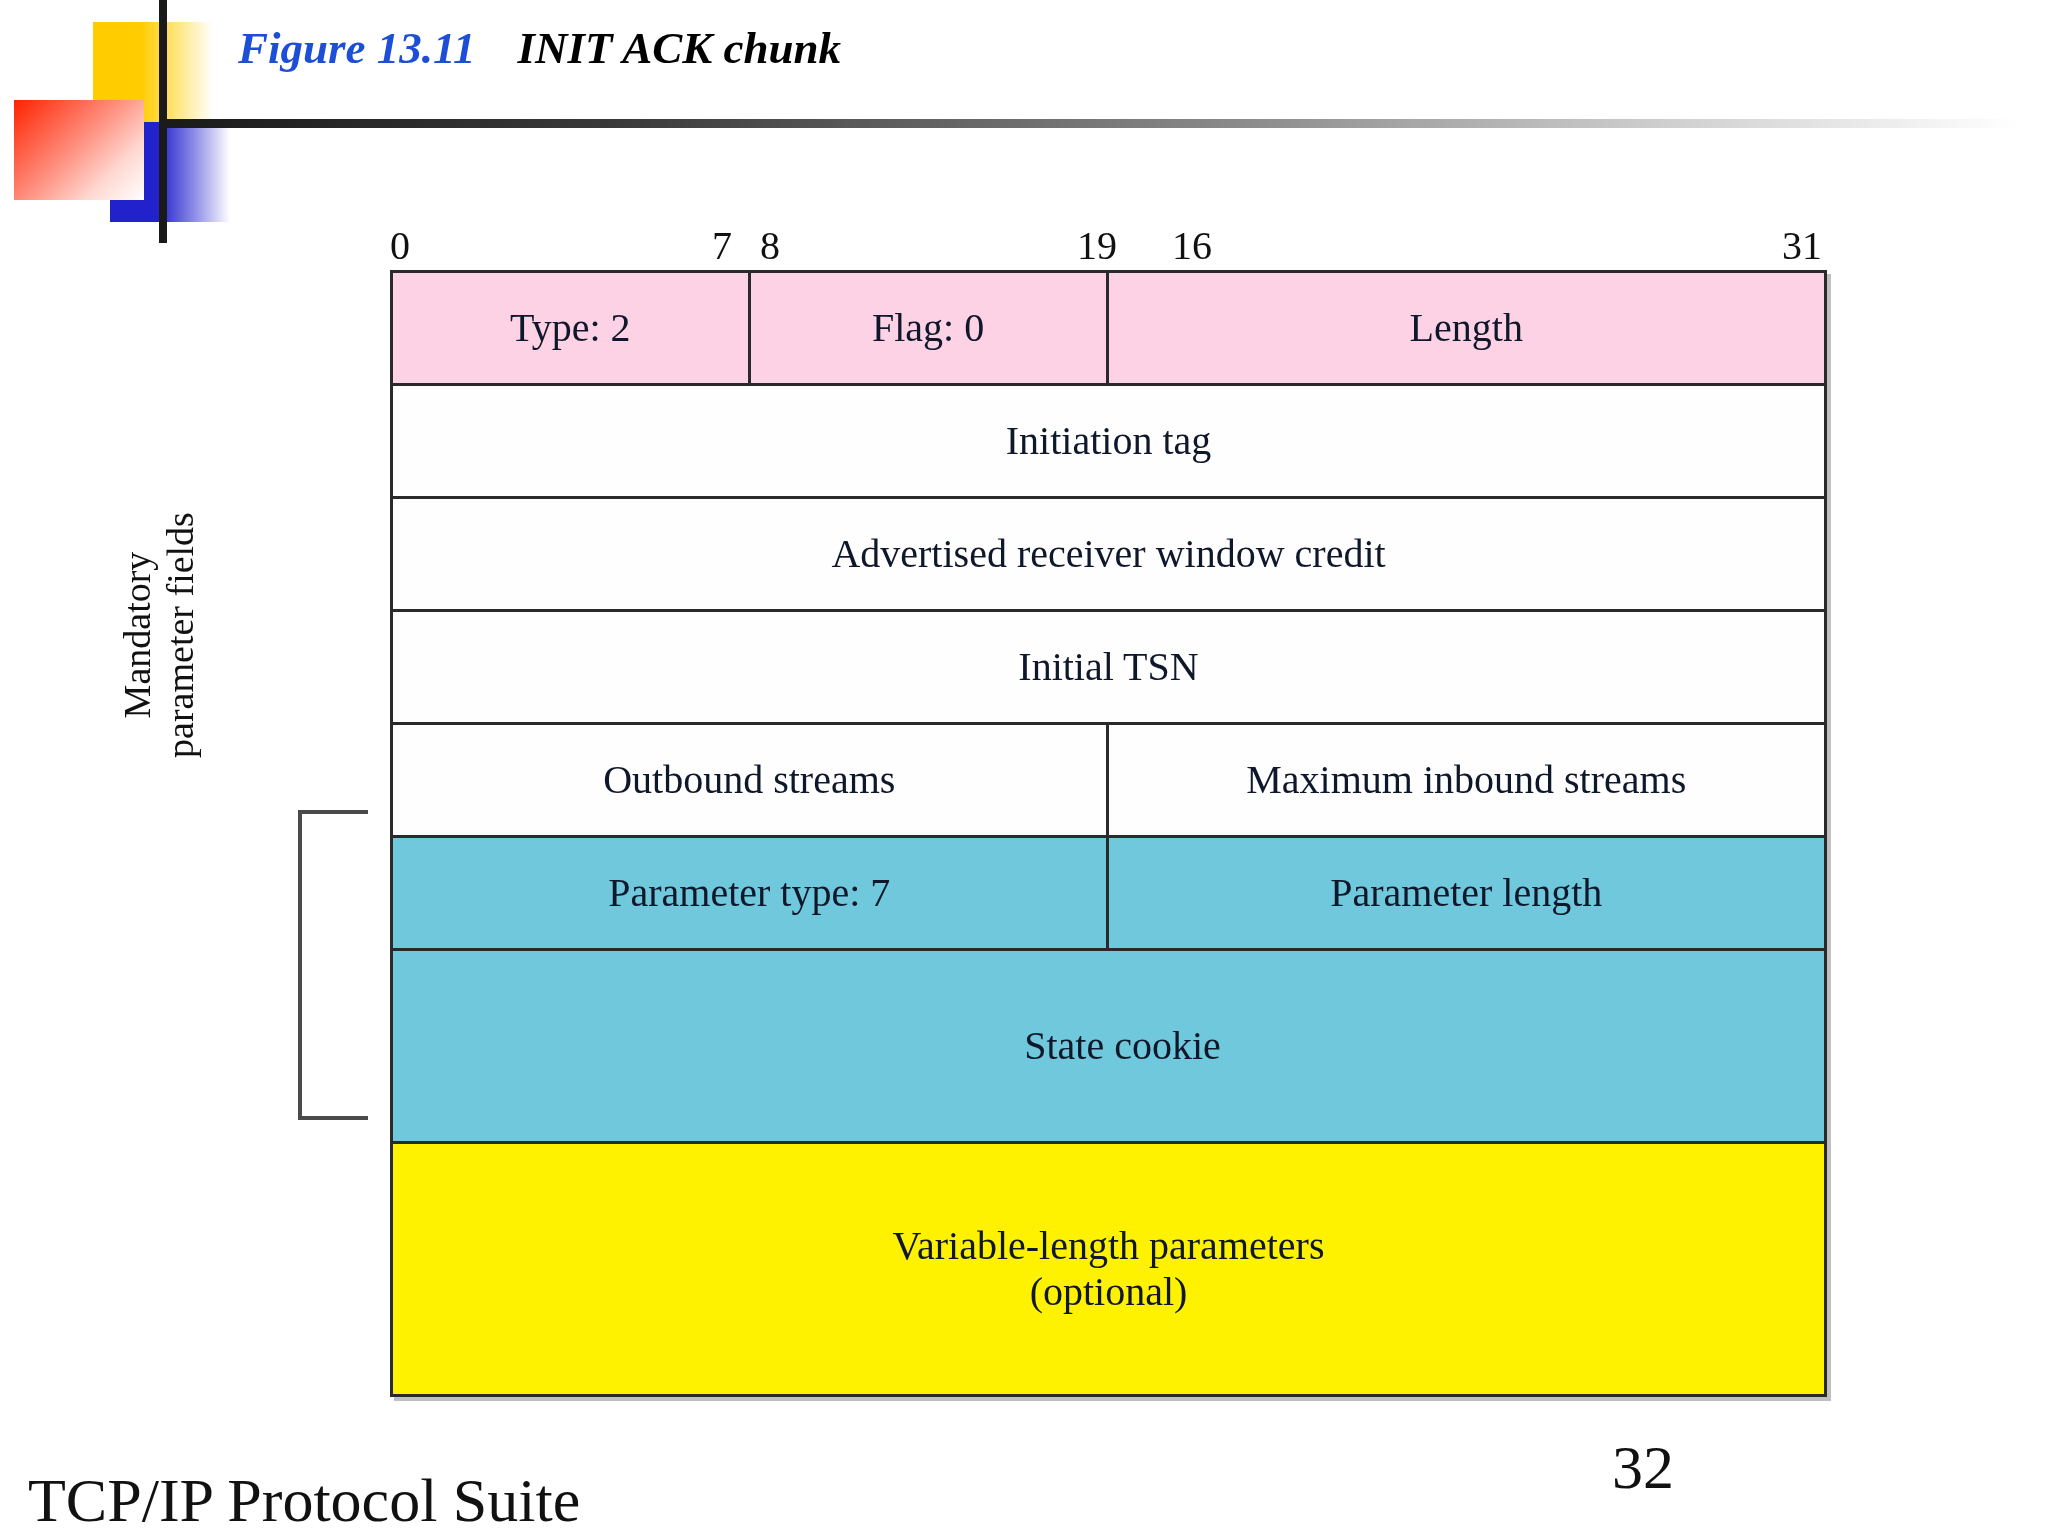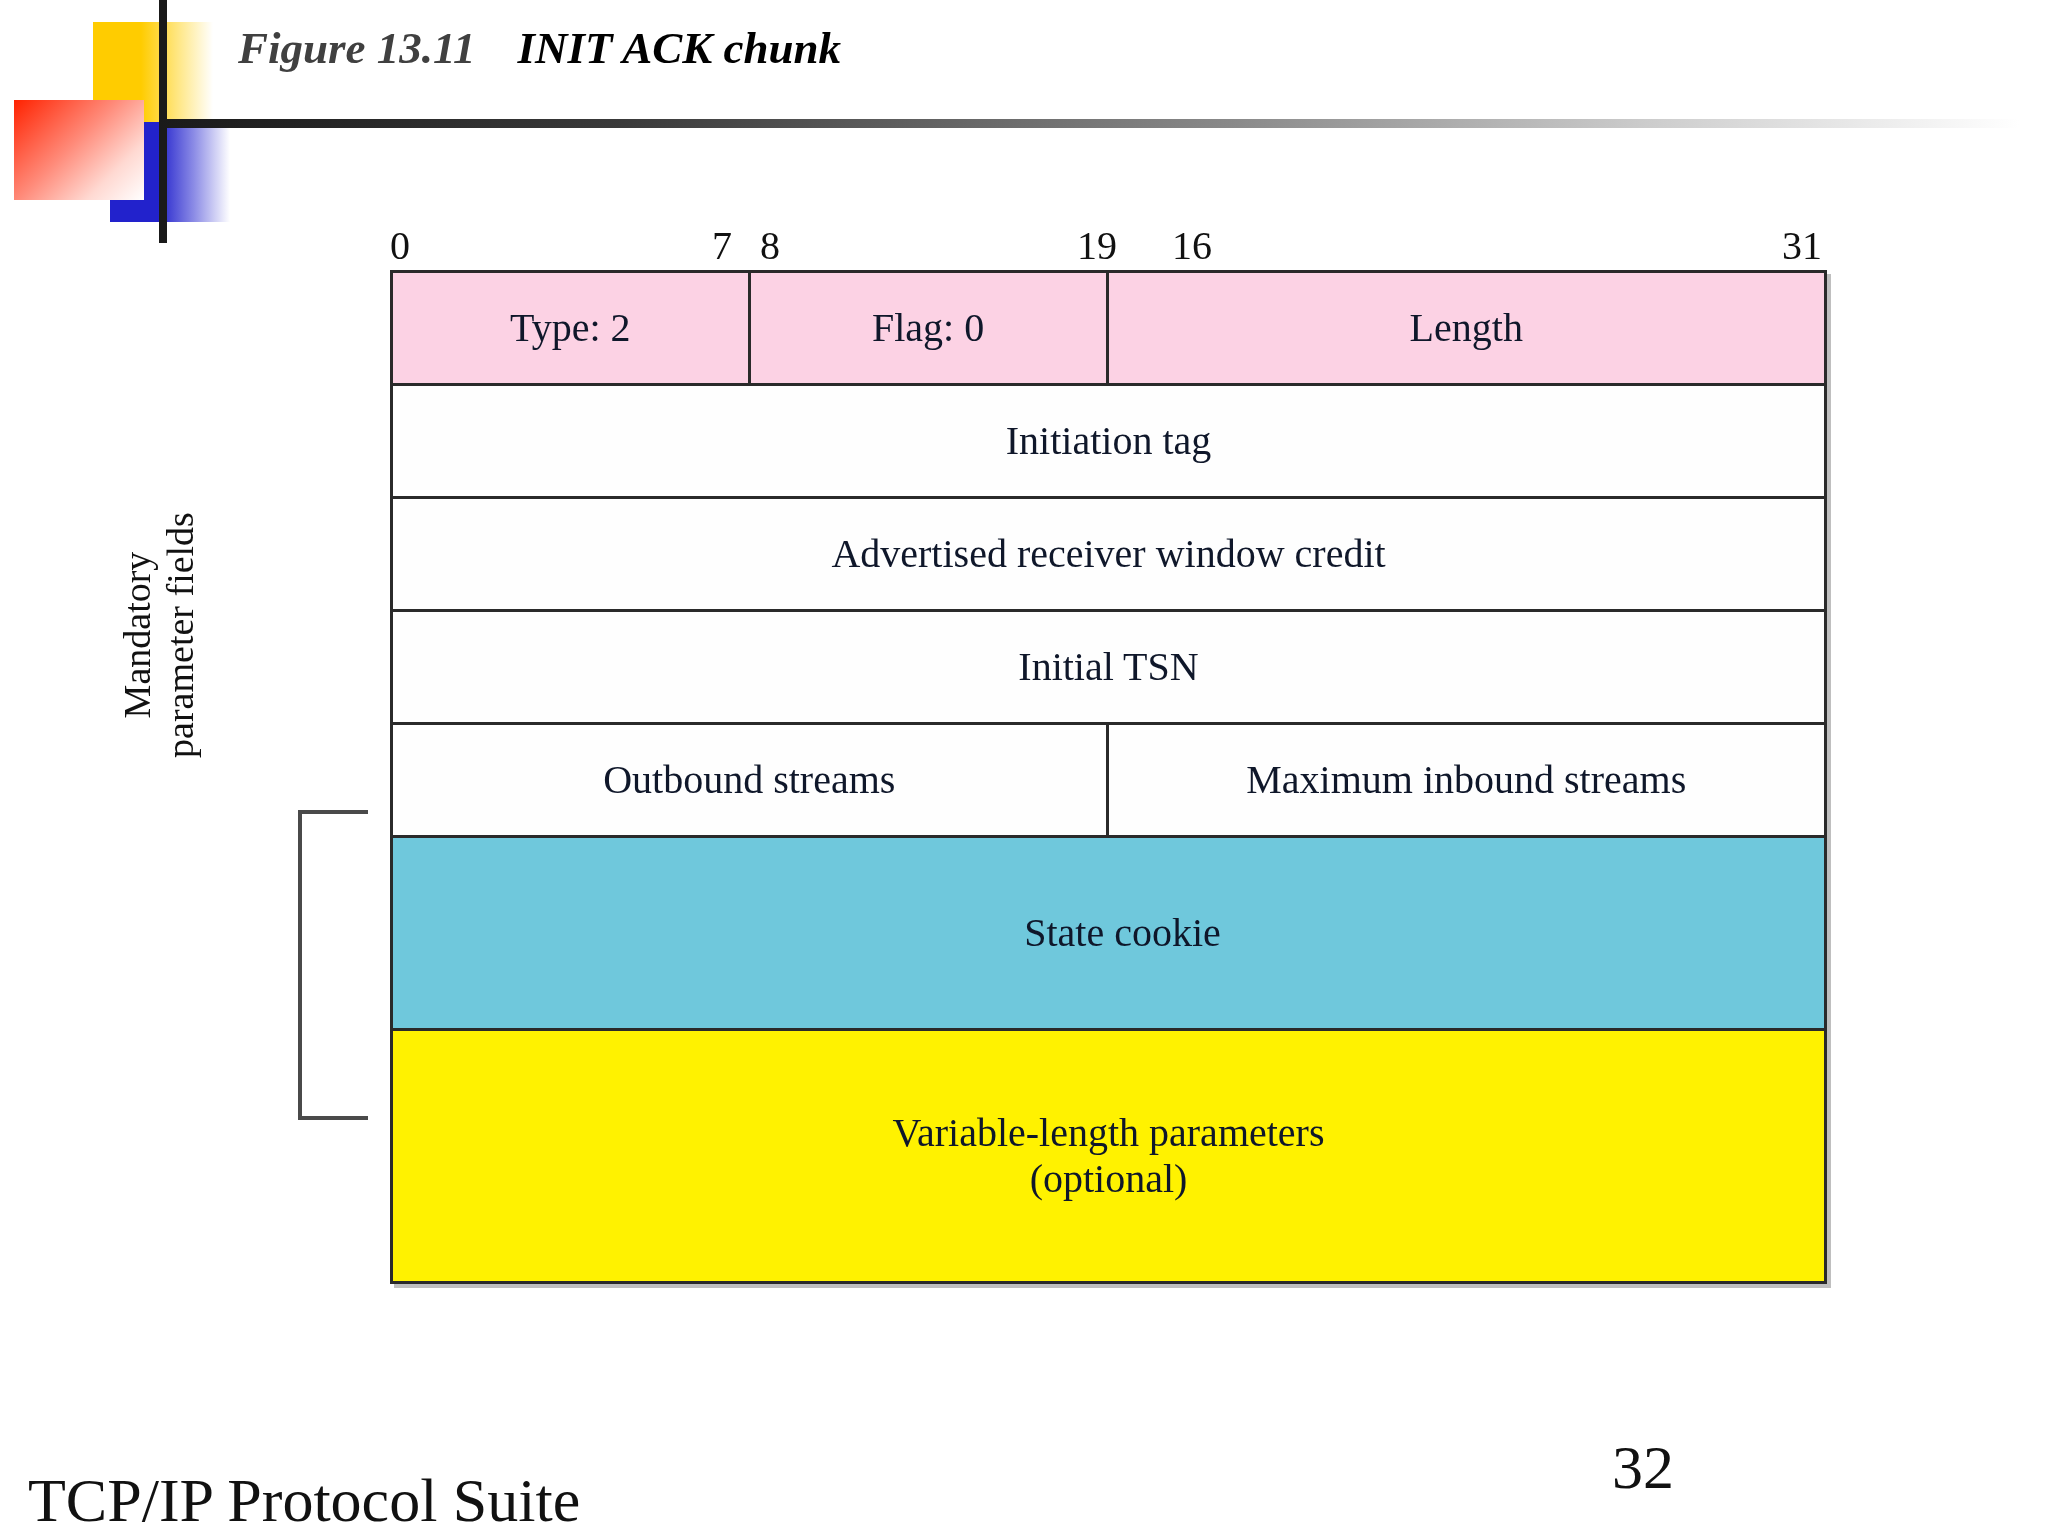--- a/index.html
+++ b/index.html
@@ -32,21 +32,21 @@
     position:absolute;left:159px;top:119px;height:9px;width:1860px;
     background:linear-gradient(to right,#1a1a1a 0%,#3a3a3a 25%,#8a8a8a 58%,#cccccc 80%,#ffffff 100%);
   }
 
   
   #title{
     position:absolute;left:238px;top:22px;
     font-size:45px;font-weight:bold;font-style:italic;
     white-space:nowrap;letter-spacing:0px;
   }
-  #title .fig{color:#404040;}
+  #title .fig{color:#1d4ed8;}
   #title .gap{display:inline-block;width:42px;}
   #title .nm{color:#000000;}
 
   
   #ruler{position:absolute;left:390px;top:222px;width:1437px;height:48px;font-size:40px;color:#111;}
   #ruler span{position:absolute;top:0;}
   .tk0 {left:0px;}
   .tk7 {left:322px;}
   .tk8 {left:370px;}
   .tk15{left:687px;}
@@ -142,20 +142,24 @@
 
   <div class="row">
     <div class="cell w100 bg-white h-std">Initial TSN</div>
   </div>
 
   <div class="row">
     <div class="cell w50 bg-white h-std div-r">Outbound streams</div>
     <div class="cell w50 bg-white h-std">Maximum inbound streams</div>
   </div>
 
+  <div class="row">
+    <div class="cell w50 bg-teal h-std div-r">Parameter type: 7</div>
+    <div class="cell w50 bg-teal h-std">Parameter length</div>
+  </div>
 
   <div class="row">
     <div class="cell w100 bg-teal h-cookie">State cookie</div>
   </div>
 
   <div class="row">
     <div class="cell w100 bg-yellow h-var two-line">
       <span>Variable-length parameters</span>
       <span>(optional)</span>
     </div>

